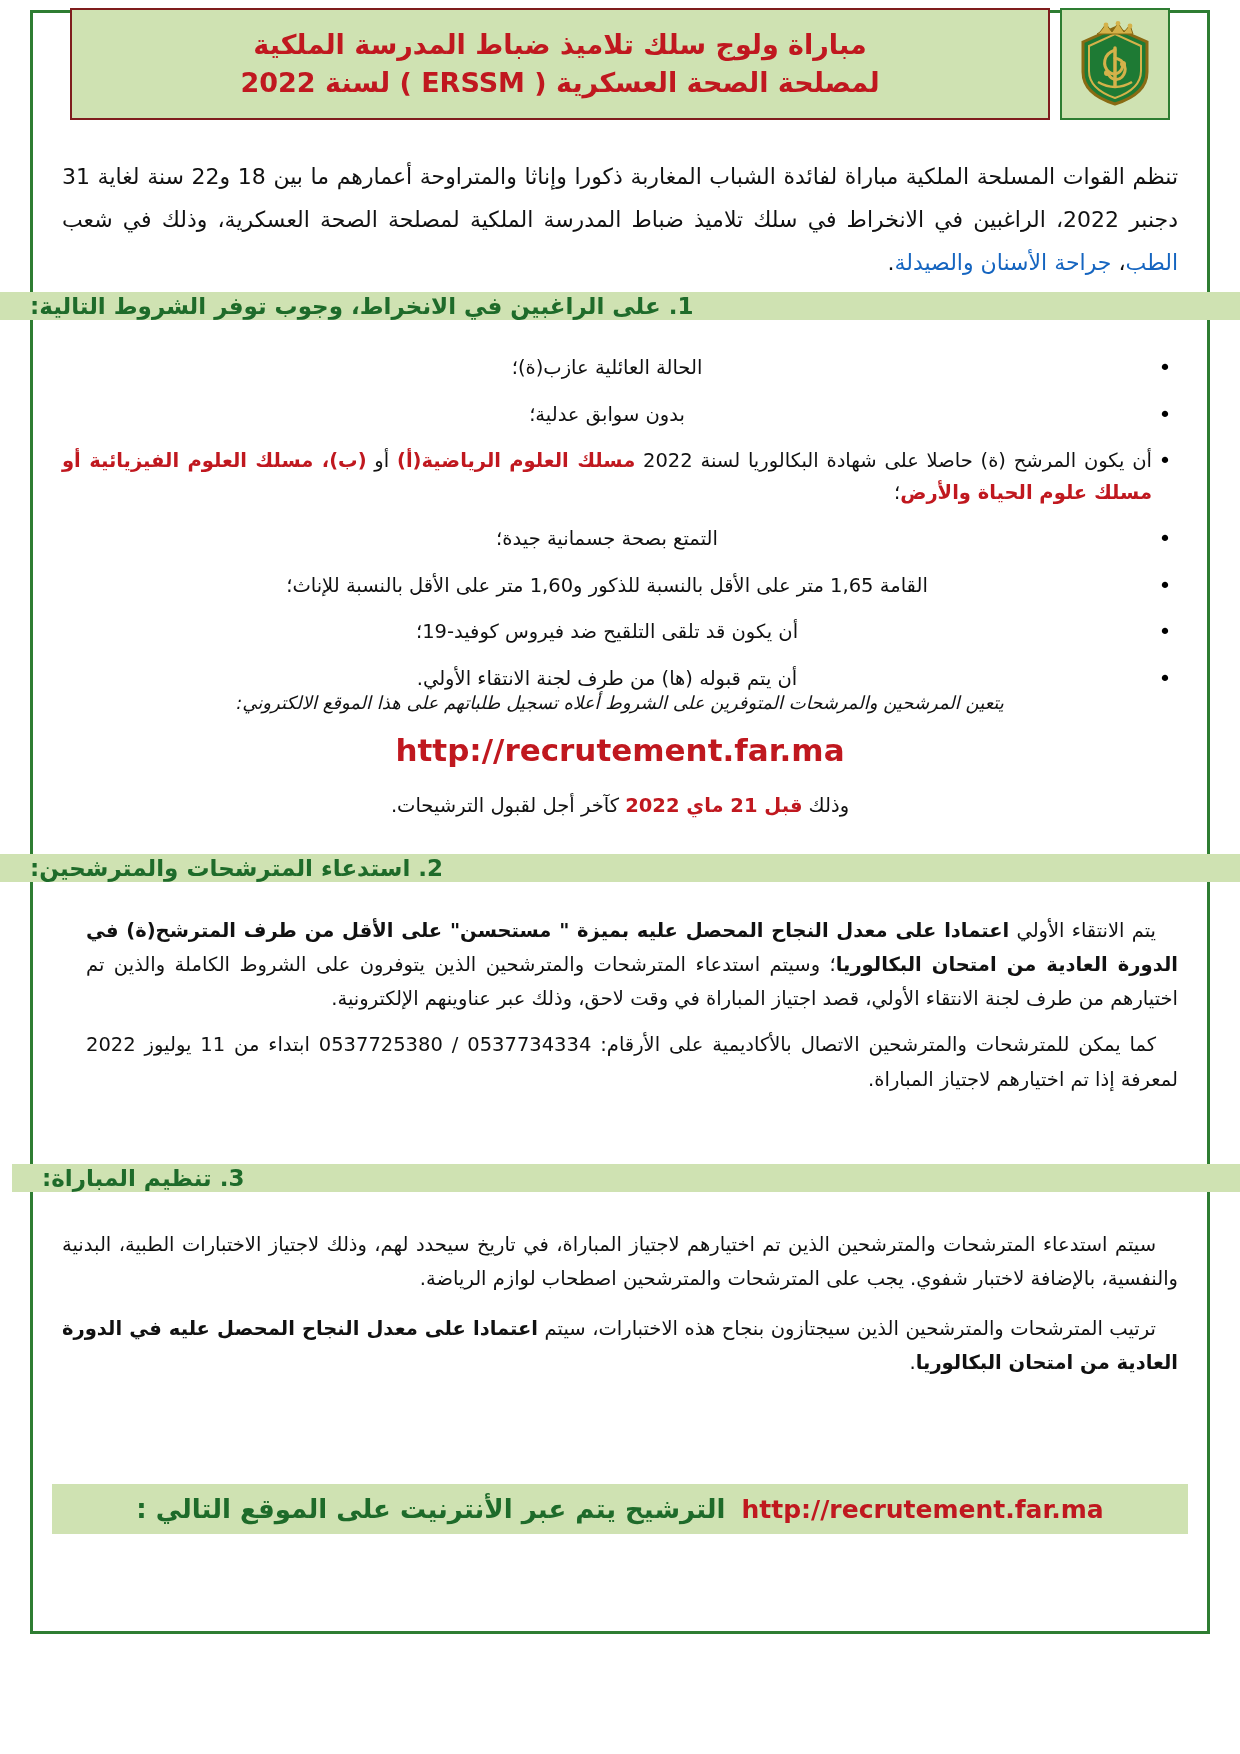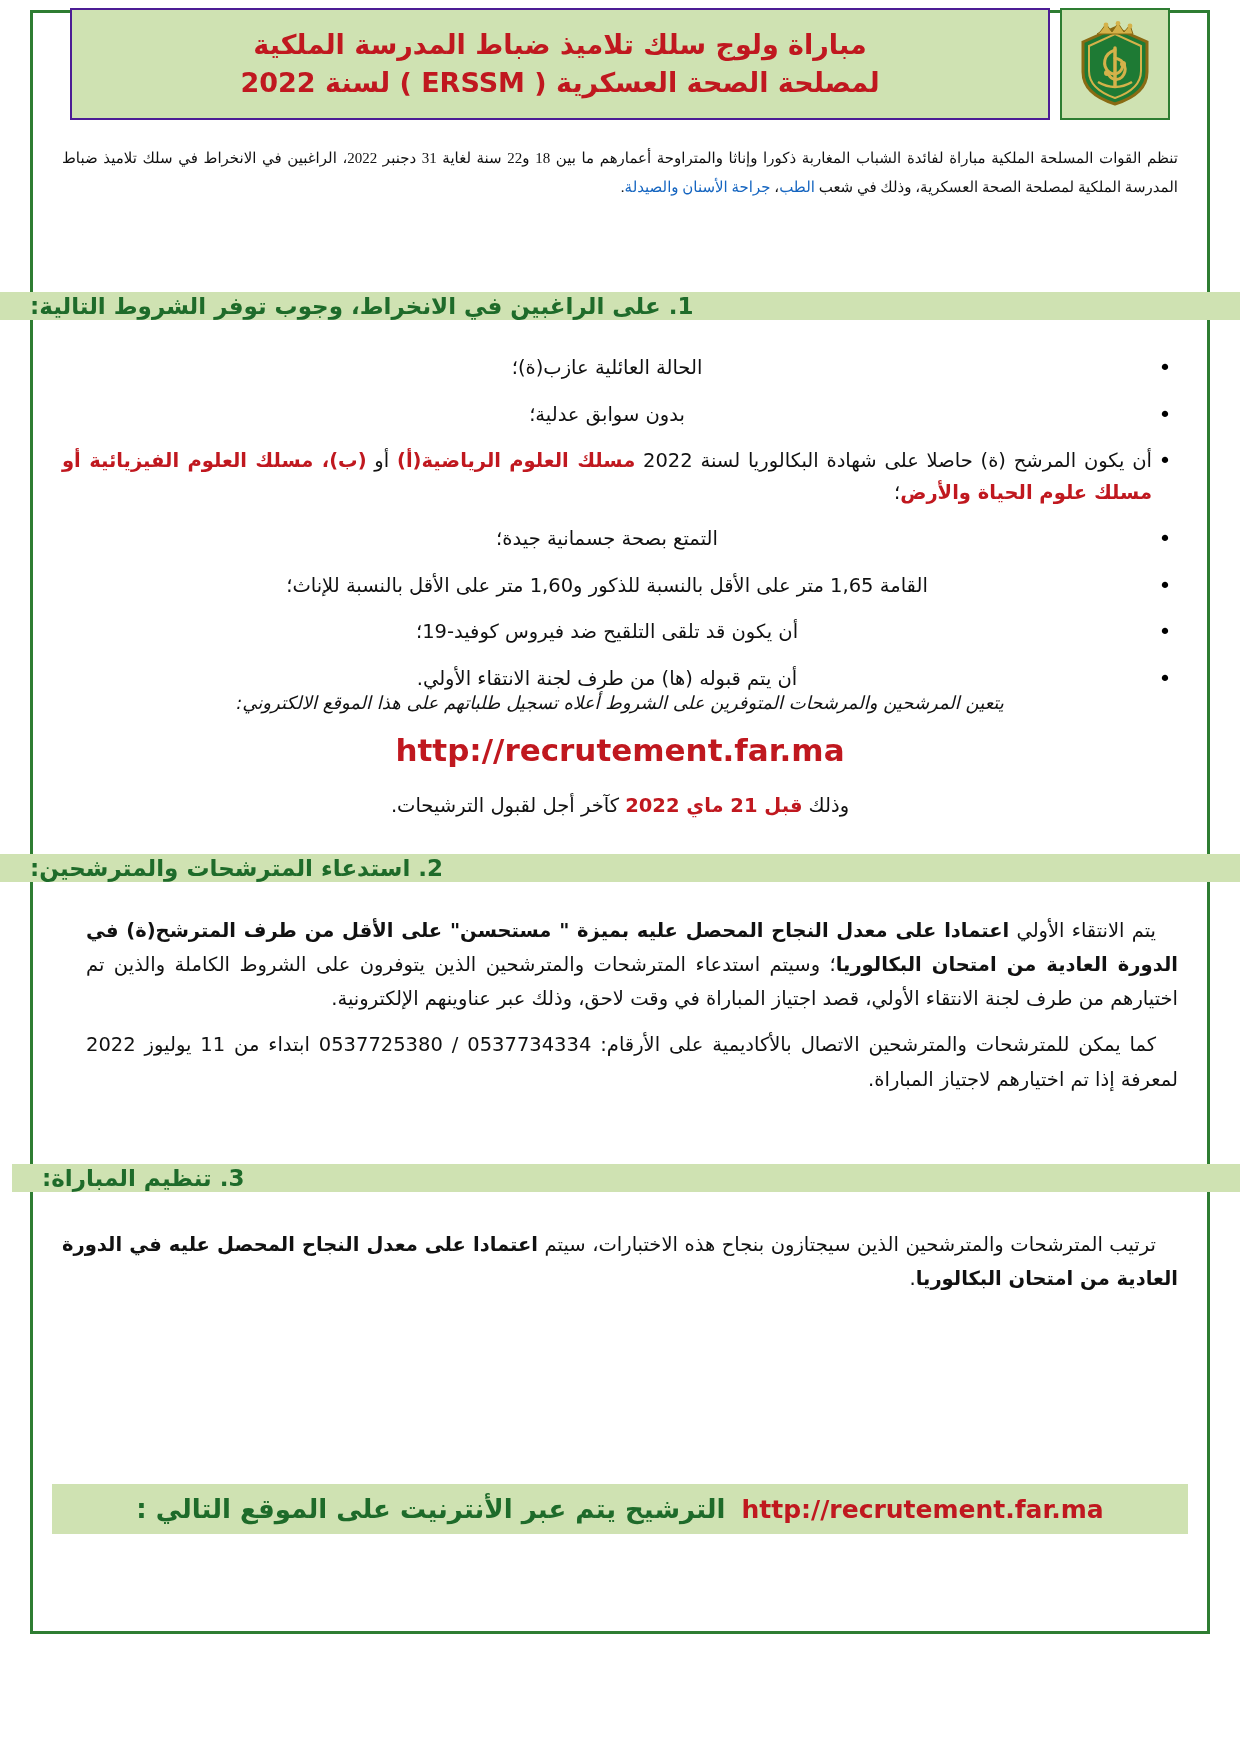--- a/index.html
+++ b/index.html
@@ -52,48 +52,47 @@
     margin-left: 10px;
   }
   .emblem {
     width: 74px;
     height: 88px;
     position: relative;
   }
   .title-box {
     flex: 1;
     background: #cfe2b2;
-    border: 2px solid #4c1d95;
+    border: 2px solid #7f1d1d;
     box-sizing: border-box;
     display: flex;
     flex-direction: column;
     align-items: center;
     justify-content: center;
     padding: 20px 10px;
   }
   .title-line {
     color: #c0181f;
     font-weight: bold;
     font-size: 27px;
     line-height: 1.42;
     text-align: center;
     white-space: nowrap;
   }
 
   
   .intro {
     position: absolute;
-    top: 144px;
-    right: 62px;
-    left: 62px;
-    font-size: 15px;
+    top: 156px;
+    right: 62px;
+    left: 62px;
+    font-size: 22px;
     line-height: 1.95;
     text-align: justify;
     text-align-last: right;
-    font-family: Liberation Serif, serif;
   }
   .intro .link-blue {
     color: #1565c0;
   }
 
   
   .bar {
     position: absolute;
     right: 0;
     left: 0;
@@ -351,20 +350,21 @@
   <div class="sec2">
     <p class="indent"><span>يتم الانتقاء الأولي </span><b>اعتمادا على معدل النجاح المحصل عليه بميزة " مستحسن" على الأقل من طرف المترشح(ة) في الدورة العادية من امتحان البكالوريا</b><span>؛ وسيتم استدعاء المترشحات والمترشحين الذين يتوفرون على الشروط الكاملة والذين تم اختيارهم من طرف لجنة الانتقاء الأولي، قصد اجتياز المباراة في وقت لاحق، وذلك عبر عناوينهم الإلكترونية.</span></p>
     <p class="indent">كما يمكن للمترشحات والمترشحين الاتصال بالأكاديمية على الأرقام: 0537734334 / 0537725380 ابتداء من 11 يوليوز 2022 لمعرفة إذا تم اختيارهم لاجتياز المباراة.</p>
   </div>
 
   <div class="bar" id="bar3">
     <span>3. تنظيم المباراة:</span>
   </div>
 
   <div class="sec3">
+    <p class="indent">سيتم استدعاء المترشحات والمترشحين الذين تم اختيارهم لاجتياز المباراة، في تاريخ سيحدد لهم، وذلك لاجتياز الاختبارات الطبية، البدنية والنفسية، بالإضافة لاختبار شفوي. يجب على المترشحات والمترشحين اصطحاب لوازم الرياضة.</p>
     <p class="indent"><span>ترتيب المترشحات والمترشحين الذين سيجتازون بنجاح هذه الاختبارات، سيتم </span><b>اعتمادا على معدل النجاح المحصل عليه في الدورة العادية من امتحان البكالوريا</b><span>.</span></p>
   </div>
 
   <div class="footer-bar">
     <span class="f-url">http://recrutement.far.ma</span>
     <span class="f-label">الترشيح يتم عبر الأنترنيت على الموقع التالي :</span>
   </div>
 
 </div>
 

